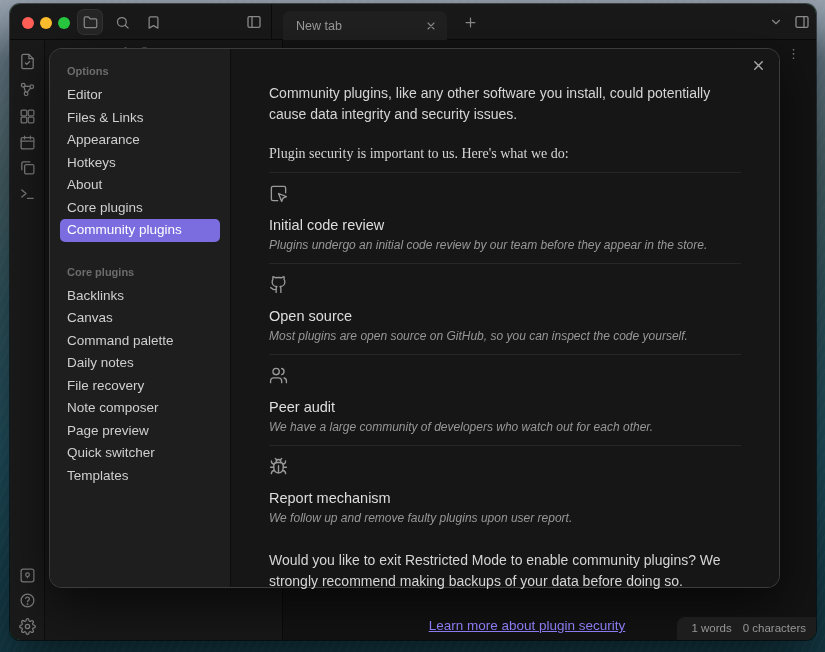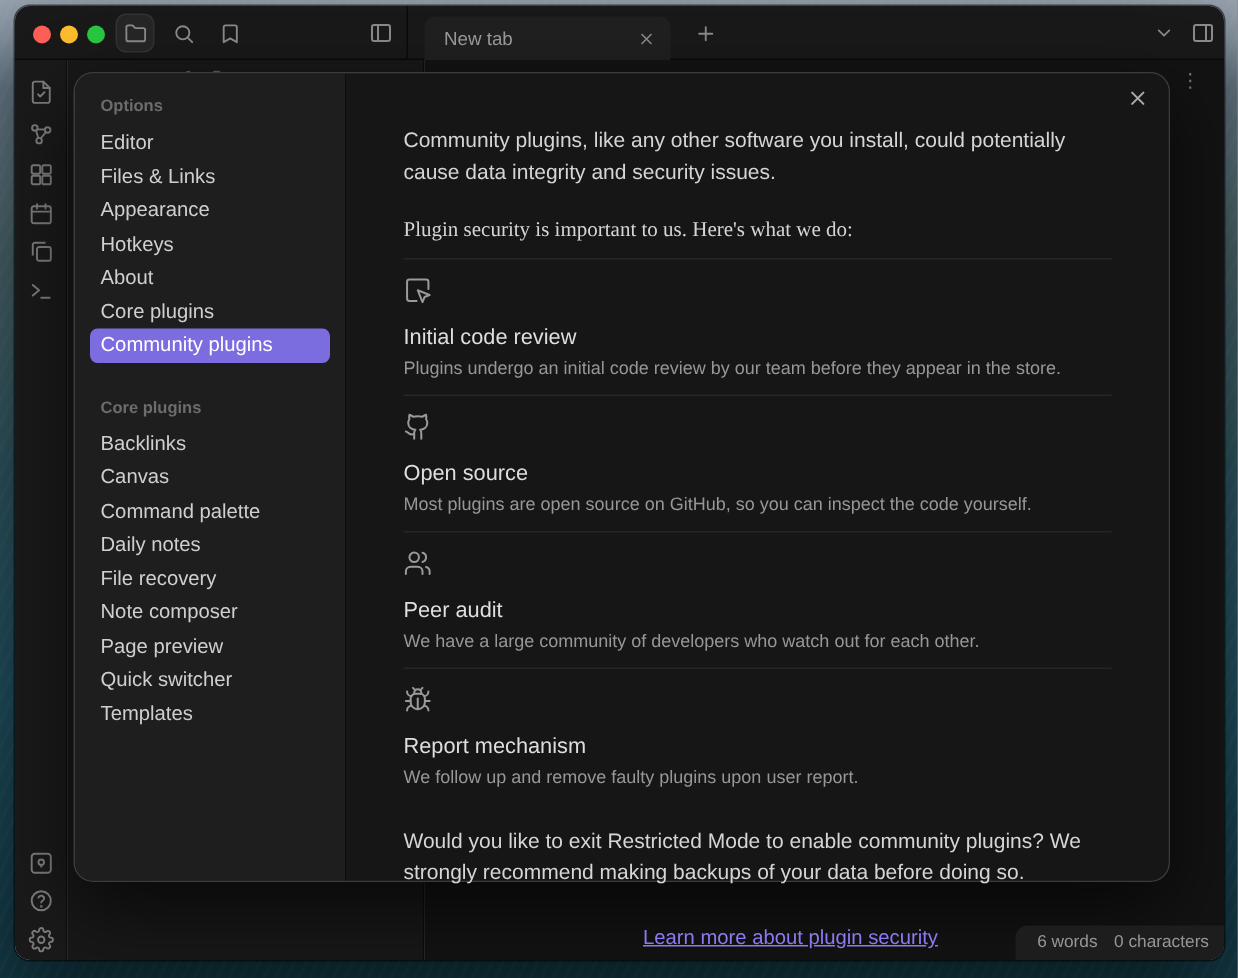--- a/index.html
+++ b/index.html
@@ -10,21 +10,21 @@
       linear-gradient(180deg,#9aa5b1 0%,#8a99a7 4%,#697d8b 9%,#49646a 26%,#2e5560 48%,#20505f 70%,#17414f 88%,#133844 100%);
     position:relative;
   }
   body::after{ 
     content:""; position:absolute; inset:0;
     background:repeating-linear-gradient(115deg, rgba(255,255,255,.045) 0 2px, transparent 2px 7px);
     opacity:.5; pointer-events:none;
   }
 
   .window{ position:absolute; left:10px; top:4px; width:806px; height:636px;
-    background:#c4b5fd; border-radius:10px; overflow:hidden; z-index:2;
+    background:#15803d; border-radius:10px; overflow:hidden; z-index:2;
     box-shadow:0 22px 55px rgba(0,0,0,.55), 0 0 0 1px rgba(0,0,0,.55); }
 
   
   .titlebar{ position:absolute; left:0; top:0; width:100%; height:36px;
     background:#191919; border-bottom:1px solid #0a0a0a; }
   .tl{ position:absolute; top:13px; width:12px; height:12px; border-radius:50%; }
   .tl.r{ left:12px; background:#ff5f57; } .tl.y{ left:30px; background:#febc2e; }
   .tl.g{ left:48px; background:#28c840; }
   .tbtn{ position:absolute; top:6px; width:24px; height:24px; border-radius:6px;
     display:flex; align-items:center; justify-content:center; color:#8a8a8a; }
@@ -71,21 +71,21 @@
 
   .m-content{ flex:1; position:relative; background:#161616; border-radius:0 12px 12px 0;
     padding:34px 38px 0 38px; color:#d5d5d5; }
   .m-close{ position:absolute; top:9px; right:13px; color:#ababab; cursor:pointer; }
   .para{ font-size:14px; line-height:21px; color:#d5d5d5; max-width:486px; }
   .para.heading{ margin-top:18px;font-family:Liberation Serif, serif; }
   .sec-list{ margin-top:8px; }
   .sec-item{ display:flex; gap:13px; padding:9px 0 10px; border-top:1px solid #262626;flex-direction:column; }
   .sec-icon{ flex:none; width:19px; height:19px; color:#9a9a9a; margin-top:2px; }
   .sec-title{ font-size:14.5px; color:#dedede; line-height:18px; margin-bottom:4px; }
-  .sec-desc{ font-size:12px; color:#979797; line-height:15px; }
+  .sec-desc{ font-size:12px; color:#979797; line-height:15px;font-style:italic; }
   .para.question{ margin-top:14px; }
   .link-row{ text-align:center; margin-top:24px; }
   .link-row a{ color:#8b7af0; font-size:13.5px; text-decoration:underline; cursor:pointer;padding-left:44px; }
   .btn-row{ display:flex; justify-content:flex-end; margin-top:10px; padding-right:0; }
   .accent-btn{ background:#7a5de6; color:#fff; border:none; border-radius:6px;
     font-size:13px; font-weight:500; padding:6px 14px; cursor:pointer;
     font-family:"Liberation Sans","DejaVu Sans",sans-serif; }
 </style>
 </head>
 <body>
@@ -258,21 +258,21 @@
     <div class="nav" style="left:38px">
       <svg width="14" height="14" viewBox="0 0 24 24" fill="none" stroke="currentColor" stroke-width="2" stroke-linecap="round" stroke-linejoin="round">
           <path d="m9 18 6-6-6-6"></path>
         </svg>
     </div>
     <div class="pane-title">New tab</div>
     <div class="more-dots">⋮</div>
   </div>
 
   <div class="statusbar">
-    <span>6 words</span>
+    <span>1 words</span>
     <span>0 characters</span>
   </div>
 
   <div class="modal">
     <div class="m-side">
       <div class="vheader">Options</div>
       <div class="side-item">Editor</div>
       <div class="side-item">Files &amp; Links</div>
       <div class="side-item">Appearance</div>
       <div class="side-item">Hotkeys</div>

